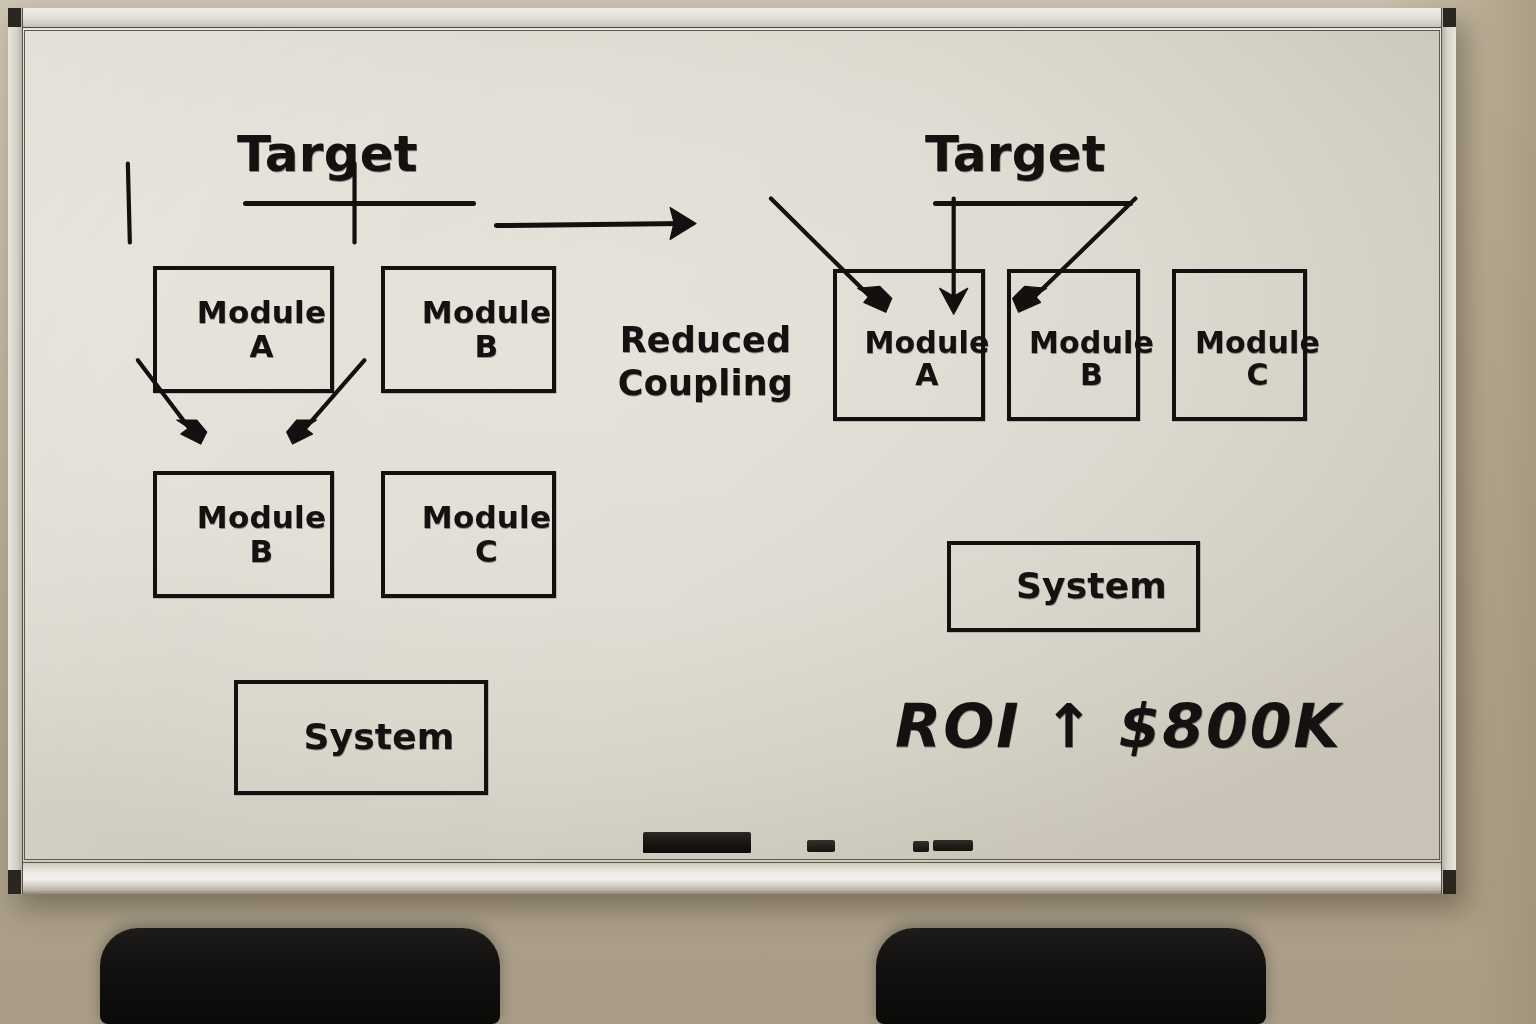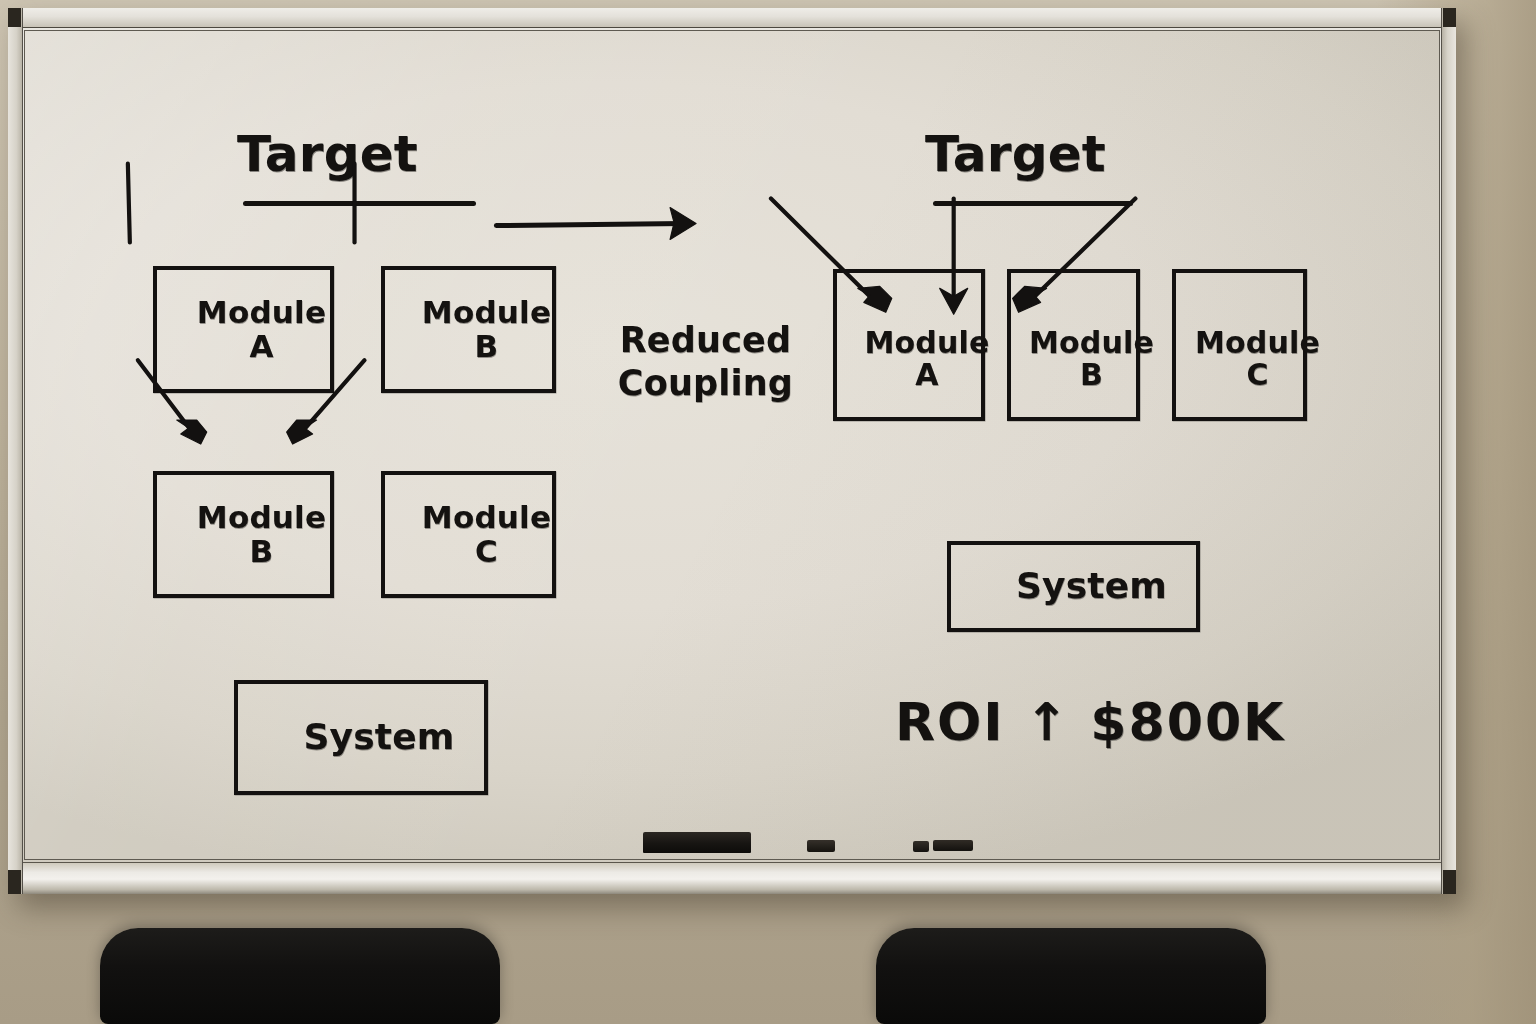--- a/index.html
+++ b/index.html
@@ -181,25 +181,26 @@
     font-size: 35px;
     line-height: 1.22;
     text-align: center;
     white-space: pre-line;
     text-shadow: 0.5px 0.5px 0 rgba(20,18,16,0.4);
   }
 
   
   #roi-metric {
     position: absolute;
-    font-size: 52px;
+    font-size: 60px;
     line-height: 1;
     white-space: nowrap;
     letter-spacing: 2px;
     text-shadow: 0.6px 0.6px 0 rgba(20,18,16,0.42);
+    font-style: italic;
   }
 
   
   #connectors {
     position: absolute;
     left: 0; top: 0;
     width: 100%; height: 100%;
     pointer-events: none;
     z-index: 3;
   }

